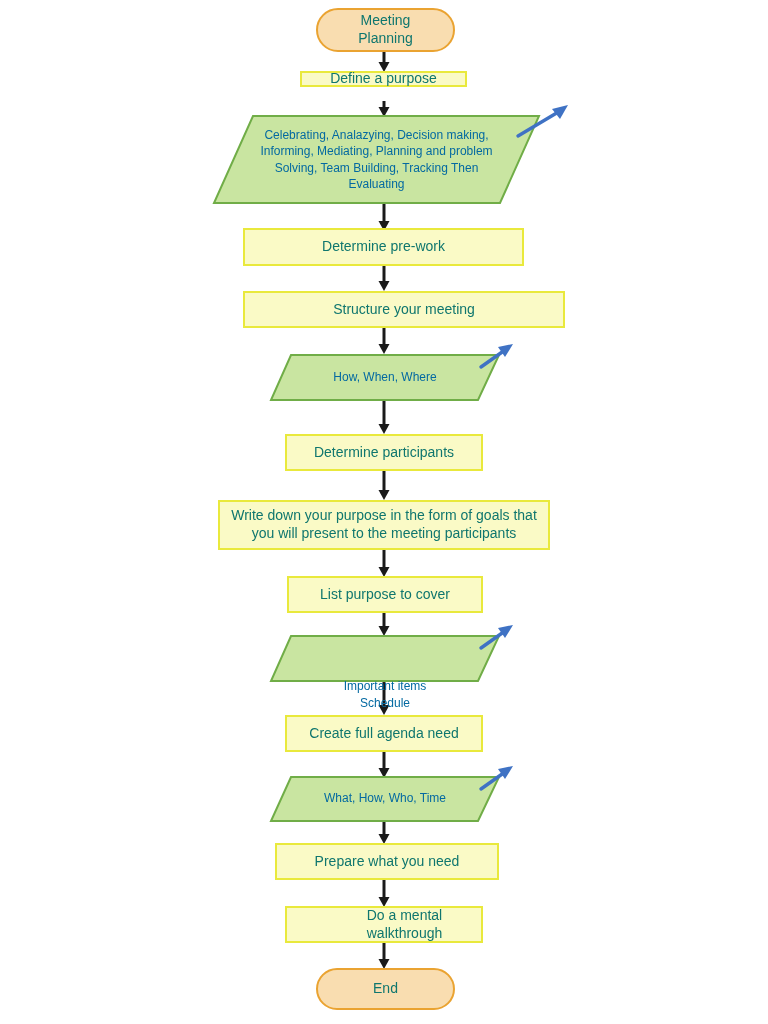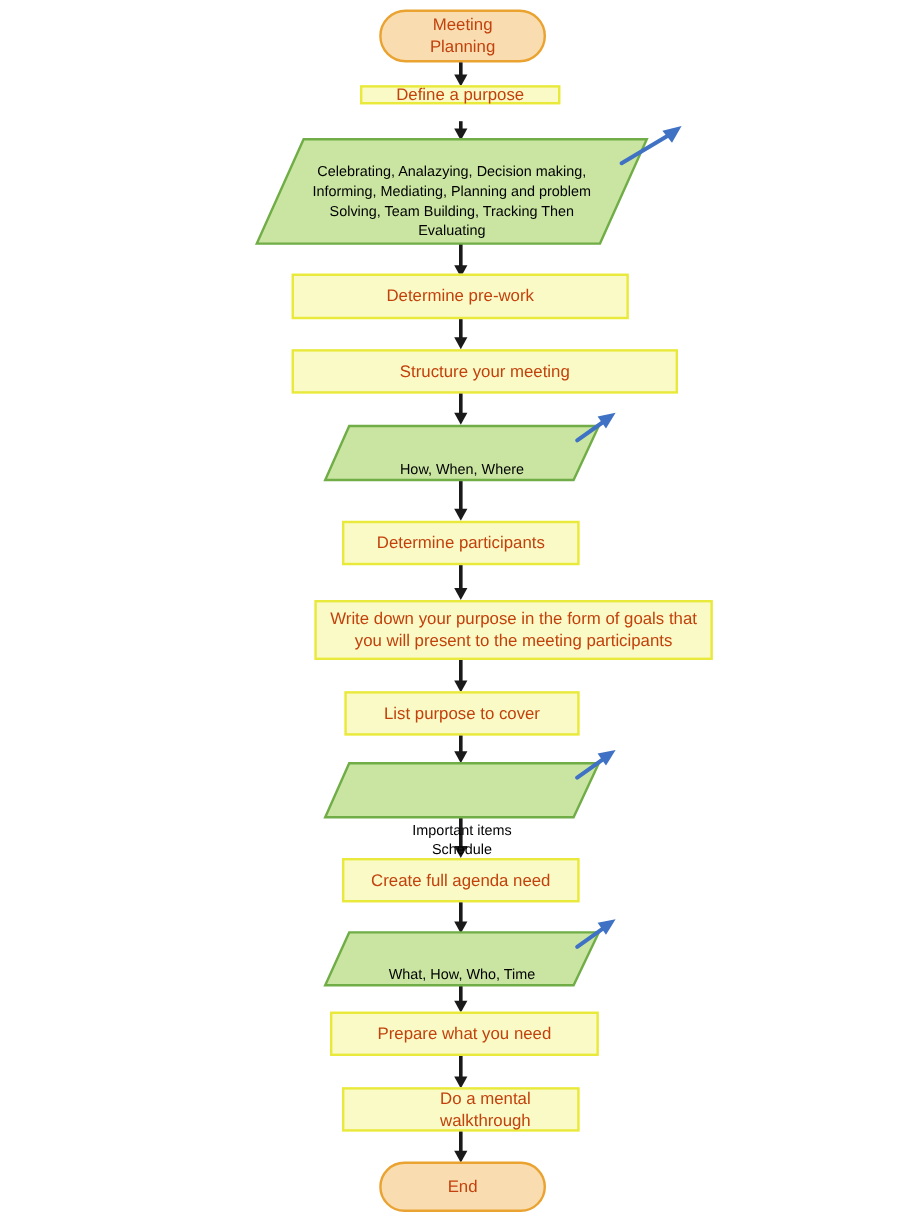--- a/index.html
+++ b/index.html
@@ -25,45 +25,45 @@
 
   
   .node {
     position: absolute;
     box-sizing: border-box;
     display: flex;
     align-items: center;
     justify-content: center;
     text-align: center;
     line-height: 1.28;
-    color: #c2410c;
+    color: #0f766e;
   }
 
   .terminator {
     background: #f9ddb0;
     border: 2px solid #eaa331;
     border-radius: 999px;
     font-size: 14px;
   }
 
   .process {
     background: #fafac6;
     border: 2px solid #e9e93c;
     font-size: 14px;
   }
 
   .data-label {
     position: absolute;
     display: flex;
-    align-items: flex-end;
+    align-items: center;
     justify-content: center;
     text-align: center;
     font-size: 12px;
     line-height: 1.35;
-    color: #000000;
+    color: #0369a1;
     z-index: 2;
     pointer-events: none;
   }
 
   .para-svg {
     position: absolute;
     overflow: visible;
     z-index: 1;
   }
 
@@ -178,21 +178,21 @@
 
   <div class="node process" style="left:285px; top:434px; width:198px; height:37px;">
     <span>Determine participants</span>
   </div>
 
   <svg class="connector" style="left:375px; top:471px;" width="18" height="29">
     <line class="conn-line" x1="9" y1="0" x2="9" y2="22"></line>
     <polygon class="conn-head" points="9,29 3.5,19 14.5,19"></polygon>
   </svg>
 
-  <div class="node process" style="left:218px; top:500px; width:332px; height:50px;margin-left:44px;">
+  <div class="node process" style="left:218px; top:500px; width:332px; height:50px;">
     <span>Write down your purpose in the form of goals that you will present to the meeting participants</span>
   </div>
 
   <svg class="connector" style="left:375px; top:550px;" width="18" height="27">
     <line class="conn-line" x1="9" y1="0" x2="9" y2="20"></line>
     <polygon class="conn-head" points="9,27 3.5,17 14.5,17"></polygon>
   </svg>
 
   <div class="node process" style="left:287px; top:576px; width:196px; height:37px;">
     <span>List purpose to cover</span>

